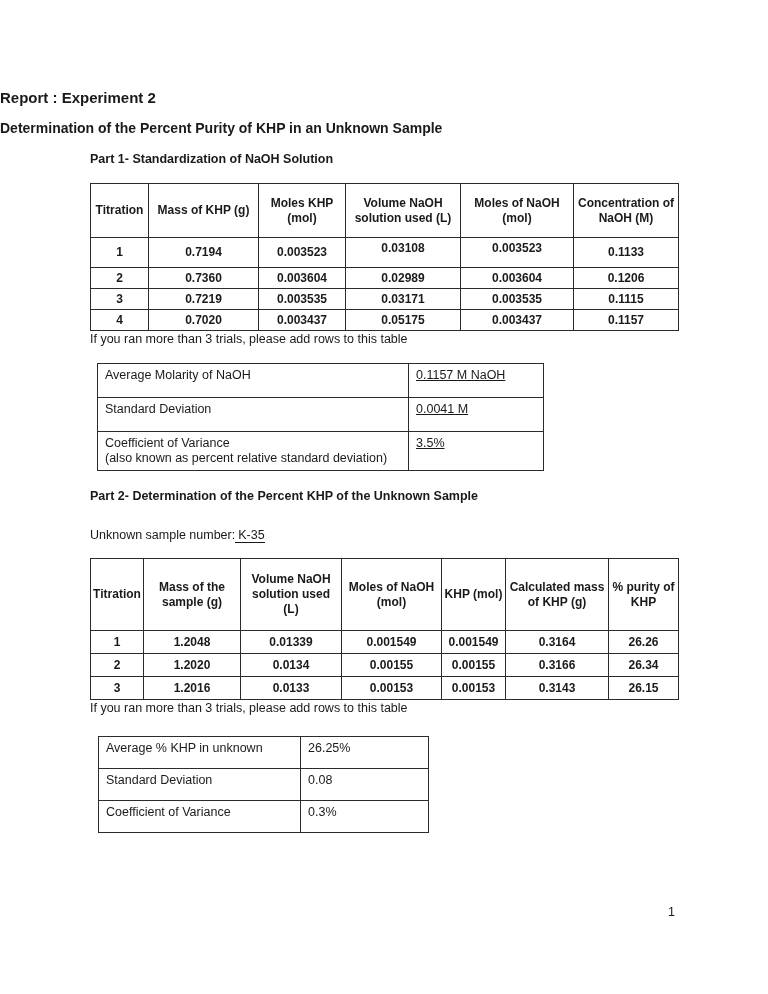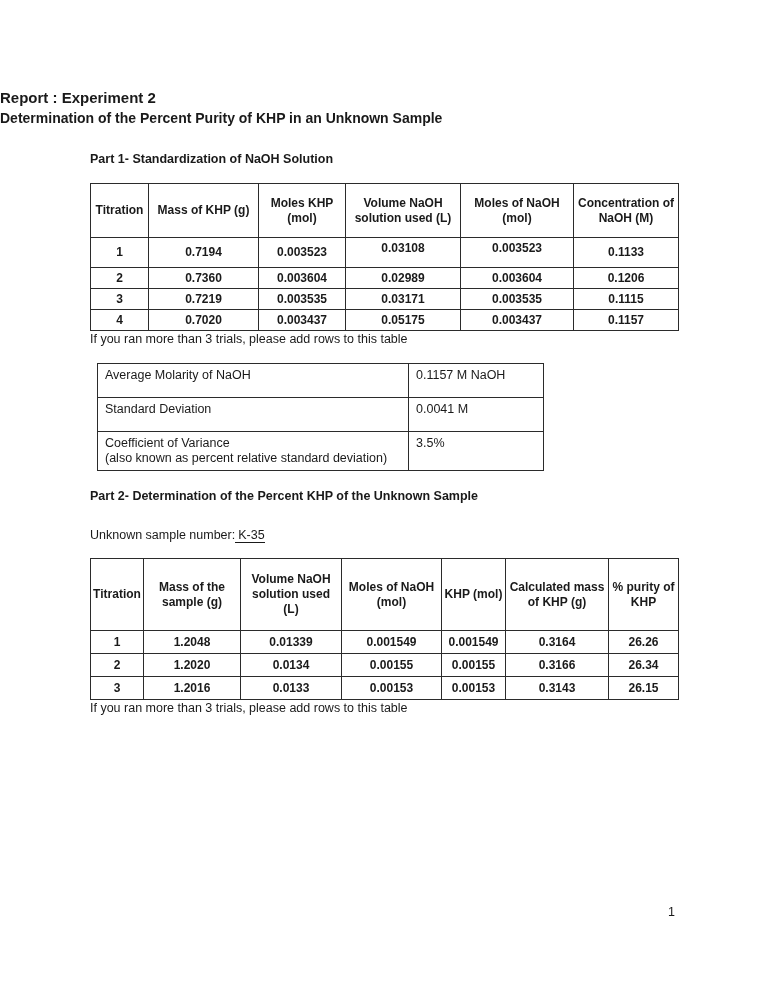--- a/index.html
+++ b/index.html
@@ -8,21 +8,21 @@
     position: relative;
     width: 768px;
     height: 994px;
     background: #ffffff;
     font-family: "Liberation Sans", sans-serif;
     color: #1a1a1a;
     overflow: hidden;
   }
   .title-block { position: absolute; top: 90px; left: 0; width: 768px; text-align: left; }
   .doc-title { font-size: 15px; font-weight: bold; line-height: 16px; }
-  .doc-subtitle { font-size: 14px; font-weight: bold; line-height: 16px; margin-top: 4px; }
+  .doc-subtitle { font-size: 14px; font-weight: bold; line-height: 16px; margin-top: 14px; }
 
   .section-heading { position: absolute; left: 90px; font-size: 12.5px; font-weight: bold; }
   .body-text { position: absolute; left: 90px; font-size: 12.5px; }
 
   table { border-collapse: collapse; table-layout: fixed; }
   td { border: 1px solid #2b2b2b; font-size: 12px; line-height: 15px; }
 
   .data-table { position: absolute; left: 90px; width: 588px; font-weight: bold; }
   .data-table td { text-align: center; vertical-align: middle; padding: 1px 2px; }
   .data-table tr.hdr td { height: 54px; }
@@ -30,21 +30,21 @@
   .data-table tr.r td { height: 21px; }
   .data-table td.va-top { vertical-align: top; padding-top: 3px; }
 
   #table2 tr.hdr td { height: 72px; }
   #table2 tr.r td { height: 23px; }
 
   .summary-table { position: absolute; }
   .summary-table td { vertical-align: top; padding: 4px 7px; font-size: 12.5px; line-height: 15px; margin-top: 9px; }
   #summary1 { left: 97px; width: 446px; }
   #summary1 td.lbl { width: 311px; }
-  #summary1 td.val { width: 135px; }
+  #summary1 td.val { width: 135px; text-decoration: underline; }
   #summary1 tr td { height: 34px; }
   #summary2 { left: 98px; width: 330px; }
   #summary2 td.lbl { width: 202px; }
   #summary2 td.val { width: 128px; }
   #summary2 tr td { height: 32px; }
 
   .sample-number { border-bottom: 1px solid #1a1a1a; padding-left: 3px; }
   .page-number { position: absolute; top: 905px; left: 668px; font-size: 12.5px; }
 </style>
 </head>
@@ -185,16 +185,32 @@
       <td>0.00153</td>
       <td>0.00153</td>
       <td>0.3143</td>
       <td>26.15</td>
     </tr>
   </tbody>
     </table>
 
   <div class="body-text" style="top:701px;">If you ran more than 3 trials, please add rows to this table</div>
 
+  <table class="summary-table" id="summary2" style="top:736px;">
+    <tbody>
+        <tr>
+      <td class="lbl">Average % KHP in unknown</td>
+      <td class="val">26.25%</td>
+    </tr>
+    <tr>
+      <td class="lbl">Standard Deviation</td>
+      <td class="val">0.08</td>
+    </tr>
+    <tr>
+      <td class="lbl">Coefficient of Variance</td>
+      <td class="val">0.3%</td>
+    </tr>
+  </tbody>
+    </table>
 
   <div class="page-number">1</div>
 
 </div>
 
 </body></html>

